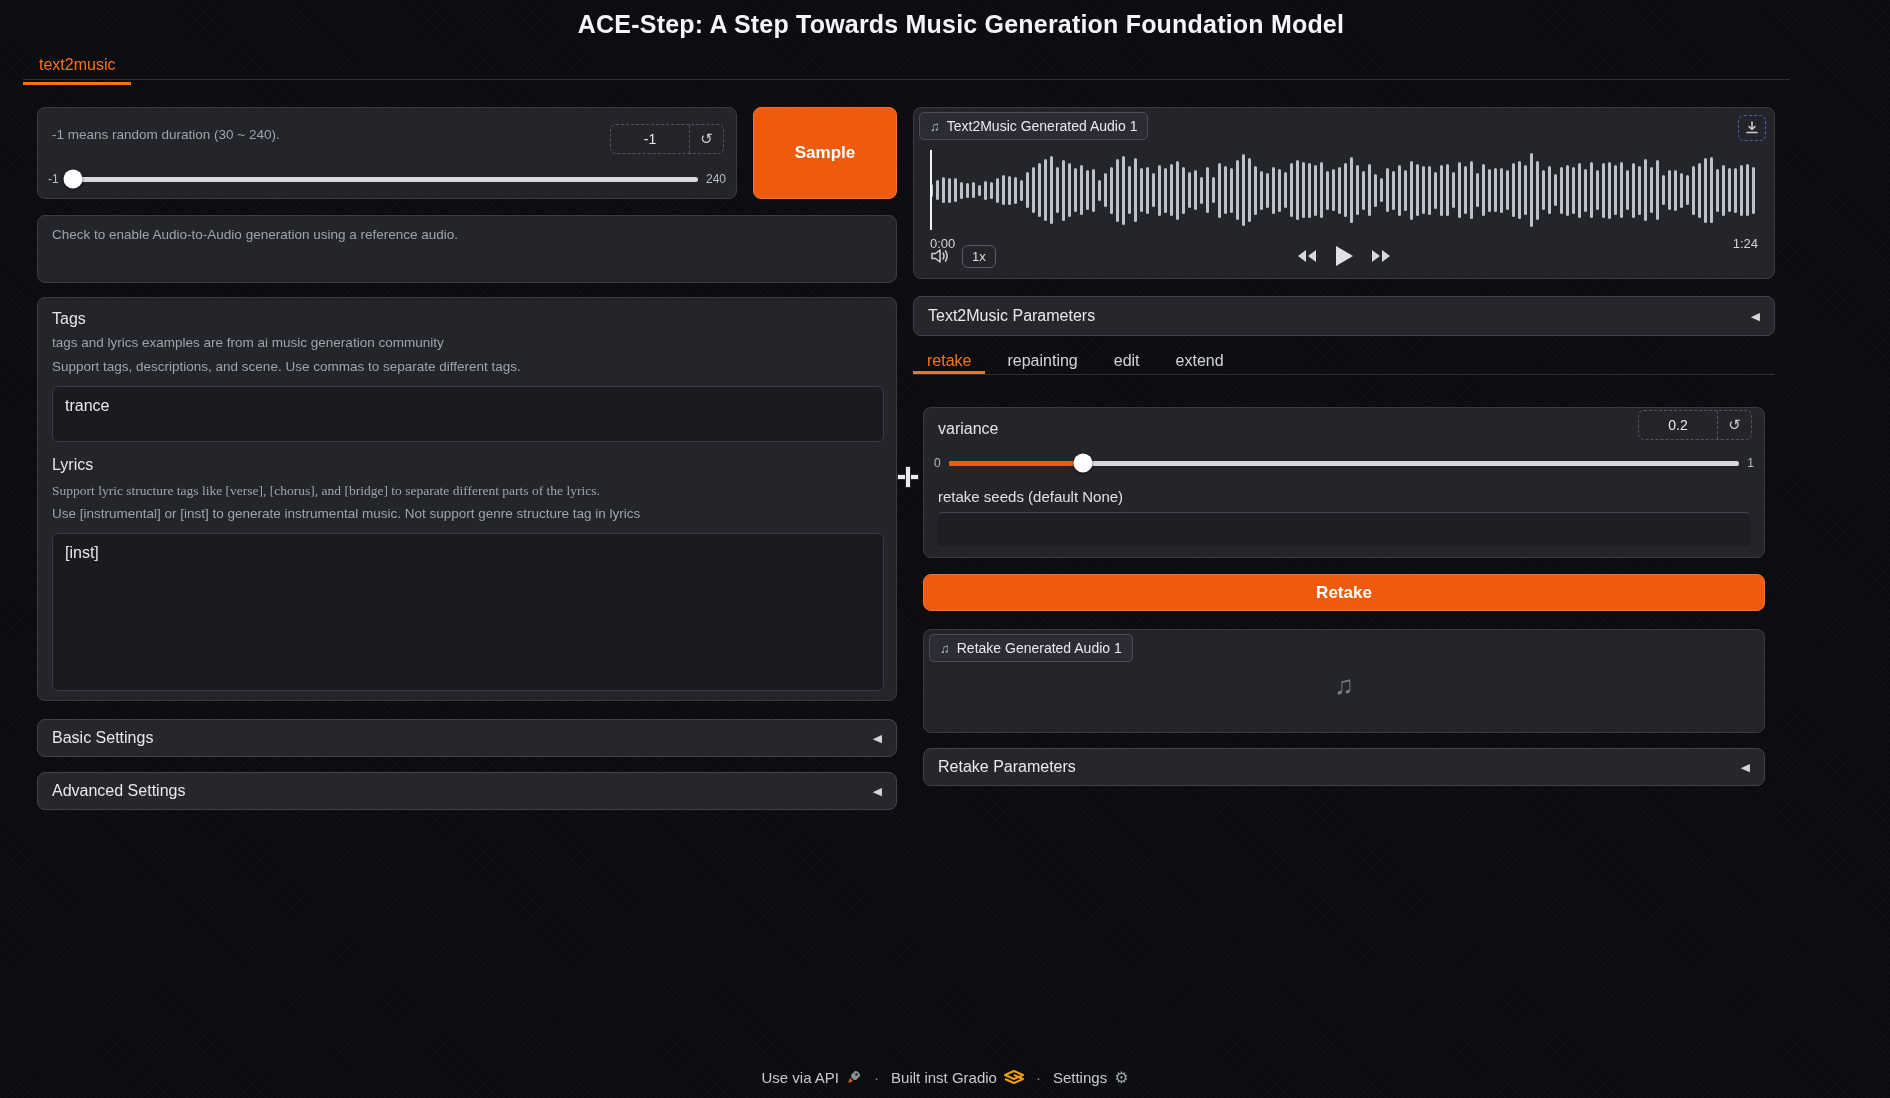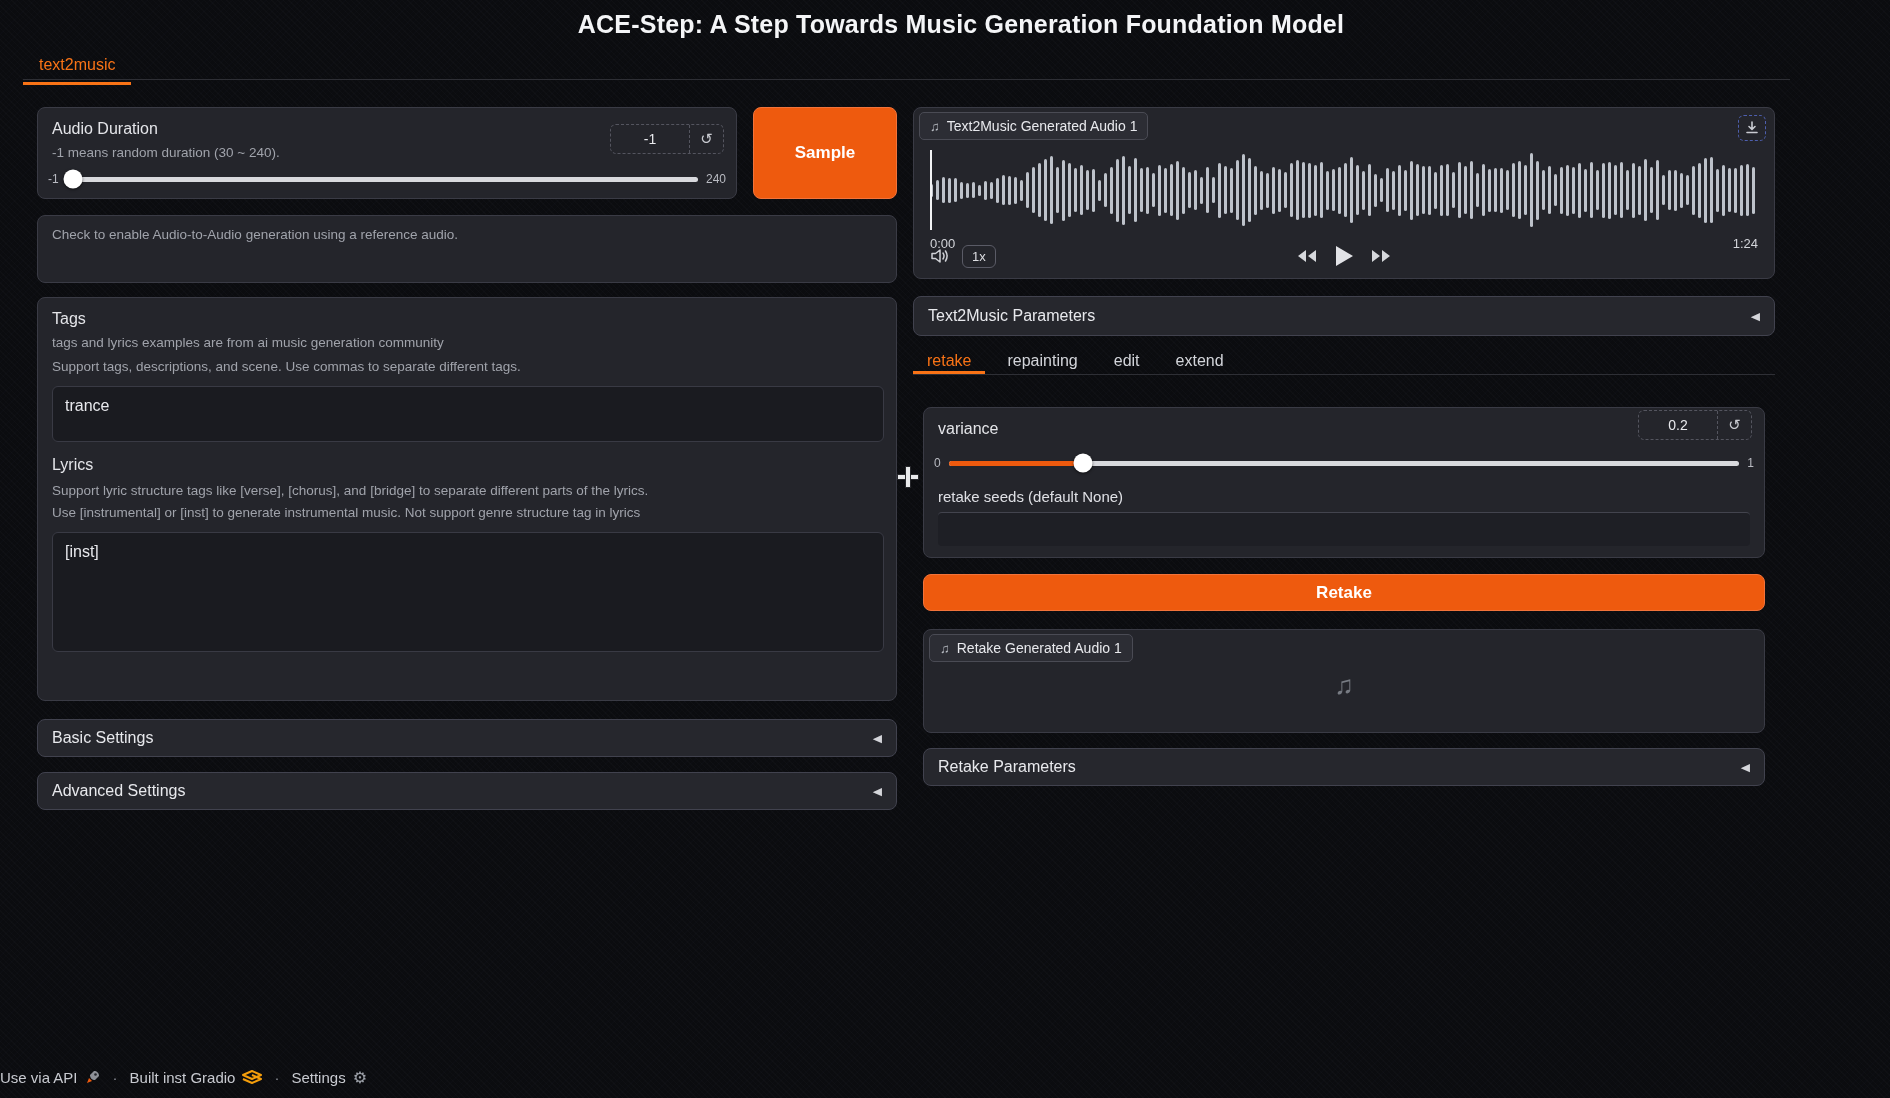--- a/index.html
+++ b/index.html
@@ -115,21 +115,21 @@
     background:#1e1f25; border:none; border-top:1px solid #43444e; border-radius:4px;
     color:#e8e9ed; font-size:15px; padding:0 10px; outline:none;
   }
   .retake-btn { margin-top:16px; height:37px; }
   .retake-player { margin-top:18px; height:104px; padding:10px; }
   .empty-note { position:absolute; left:0; right:0; top:50%; transform:translateY(-36%); text-align:center; font-size:26px; color:#777b83; }
   .acc-retake { margin-top:15px; height:38px; }
   
   .footer {
     position:absolute; left:0; top:1062px; width:100%; height:30px;
-    display:flex; align-items:center; gap:12px;
+    display:flex; align-items:center; justify-content:center; gap:12px;
     font-size:15px; color:#c8cad0;
   }
   .footer .f-item { display:flex; align-items:center; gap:7px; cursor:pointer; }
   .footer .dot { color:#8b8e96; }
   .gear { font-size:16px; color:#9ca0a8; }
   
   .cursor { position:absolute; left:897px; top:466px; width:22px; height:22px; z-index:50; pointer-events:none; }
   .cursor .h { position:absolute; left:0; top:8px; width:22px; height:6px; background:#e9eaec; border:1px solid #26272b; }
   .cursor .v { position:absolute; left:8px; top:0; width:6px; height:22px; background:#e9eaec; border:1px solid #26272b; }
 </style>
@@ -141,21 +141,20 @@
   <div class="page-title">ACE-Step: A Step Towards Music Generation Foundation Model</div>
 
   <div class="tabbar">
     <div class="tab-main">text2music</div>
   </div>
 
   <div class="left-col">
 
     <div class="row1">
       <div class="panel duration-panel">
-        <div class="block-label">Audio Duration</div>
         <div class="info-text" style="margin-top:7px;">-1 means random duration (30 ~ 240).</div>
         <div class="num-group">
           <div class="num-value">-1</div>
           <div class="num-reset">↺</div>
         </div>
         <div class="slider-row">
           <span class="slider-min">-1</span>
           <div class="slider-track">
             <div class="slider-fill" style="width:0%;"></div>
             <div class="slider-handle" style="left:1%;"></div>
@@ -170,23 +169,23 @@
       <div class="info-text">Check to enable Audio-to-Audio generation using a reference audio.</div>
     </div>
 
     <div class="panel tl-panel">
       <div class="block-label">Tags</div>
       <div class="info-text" style="margin-top:7px;">tags and lyrics examples are from ai music generation community</div>
       <div class="info-text" style="margin-top:9px;">Support tags, descriptions, and scene. Use commas to separate different tags.</div>
       <textarea class="textarea" style="height: 56px; margin-top: 12px;">trance</textarea>
 
       <div class="block-label" style="margin-top:14px;">Lyrics</div>
-      <div class="info-text" style="margin-top:9px;">Support lyric structure tags like [verse], [chorus], and [bridge] to separate different parts of the lyrics.</div>
+      <div class="info-text" style="margin-top:9px;font-family:Liberation Serif, serif;">Support lyric structure tags like [verse], [chorus], and [bridge] to separate different parts of the lyrics.</div>
       <div class="info-text" style="margin-top:7px;">Use [instrumental] or [inst] to generate instrumental music. Not support genre structure tag in lyrics</div>
-      <textarea class="textarea" style="height: 120px; margin-top: 12px;">[inst]</textarea>
+      <textarea class="textarea" style="height: 158px; margin-top: 12px;">[inst]</textarea>
     </div>
 
     <div class="accordion acc-basic">
       <span>Basic Settings</span>
       <span class="acc-arrow">◀</span>
     </div>
 
     <div class="accordion acc-adv">
       <span>Advanced Settings</span>
       <span class="acc-arrow">◀</span>

